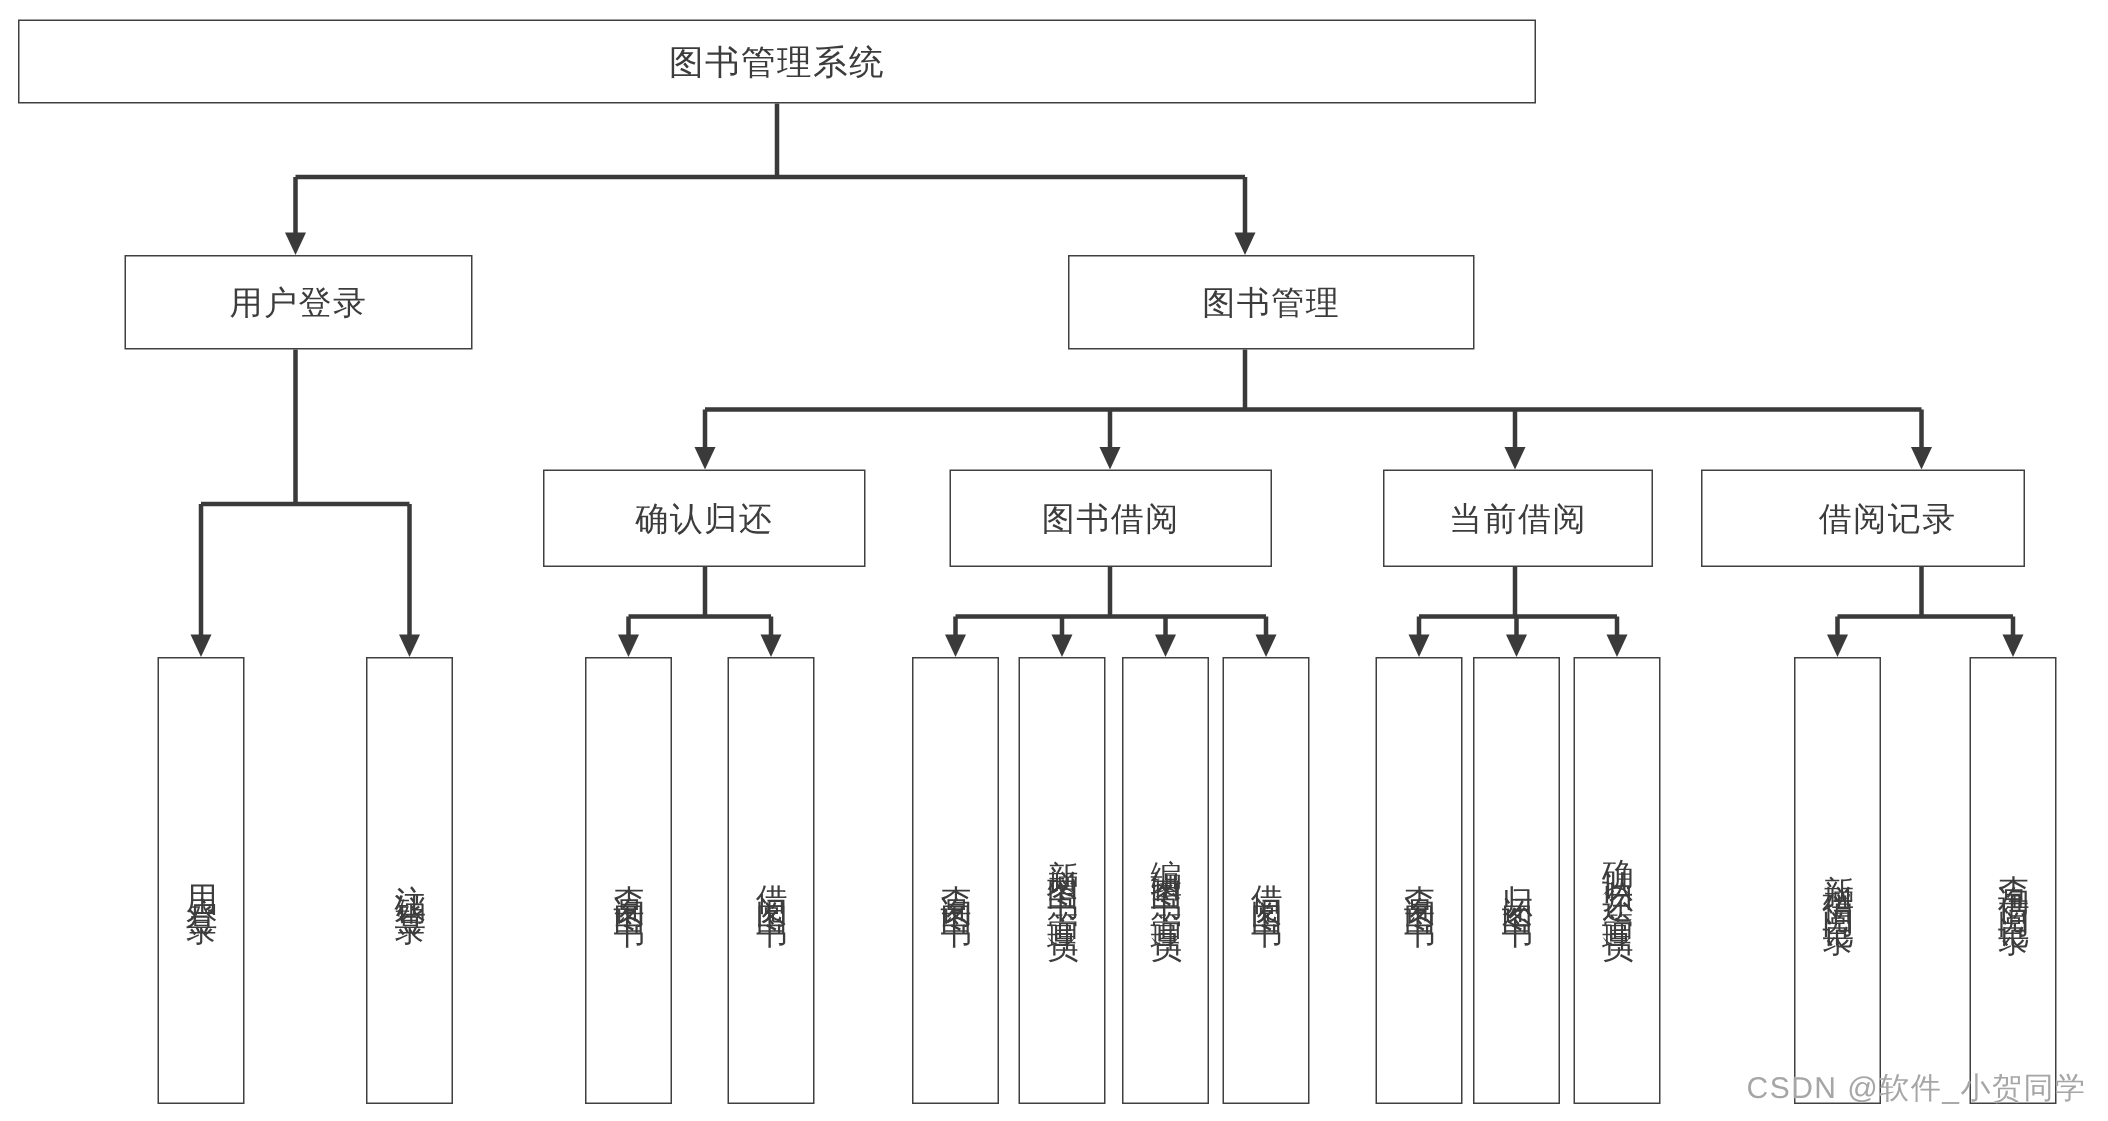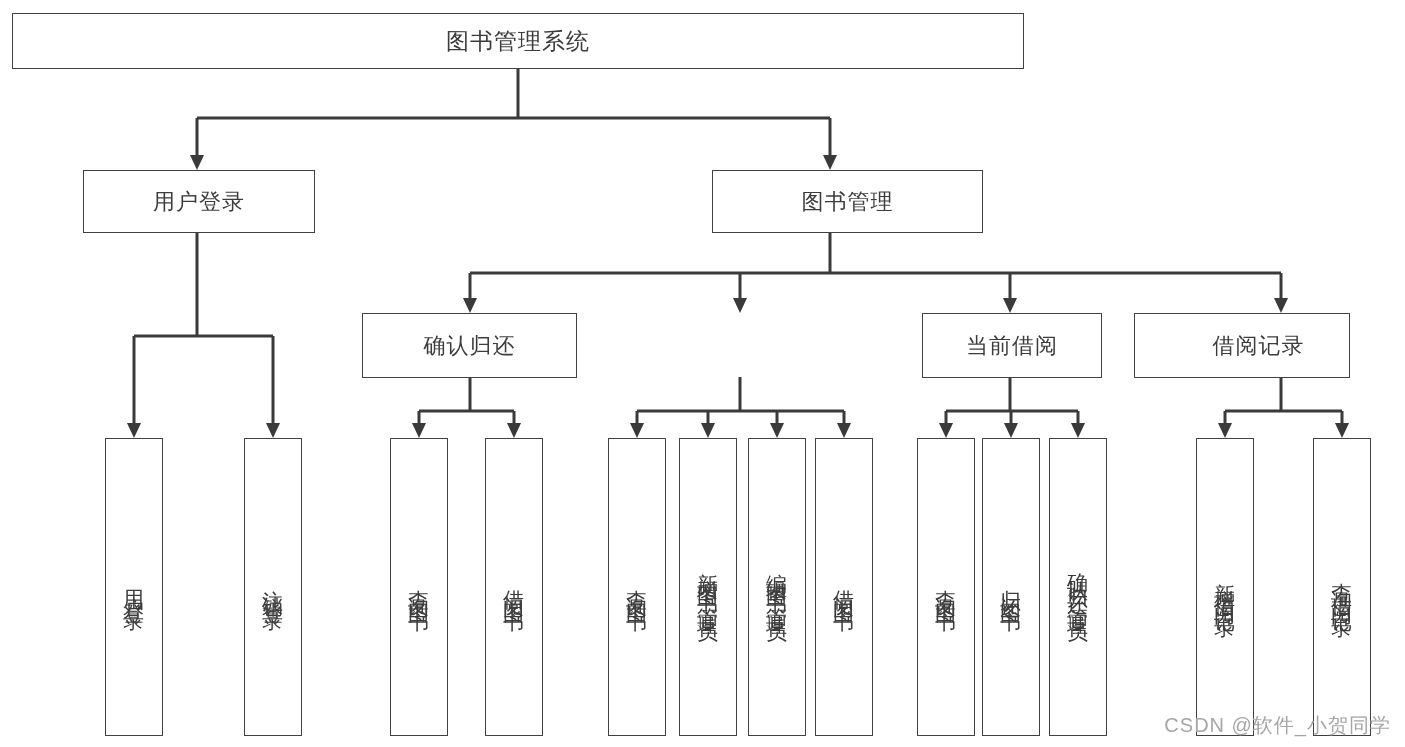--- a/index.html
+++ b/index.html
@@ -113,20 +113,23 @@
   <div class="box l2a">
     <span class="h-label">用户登录</span>
   </div>
   <div class="box l2b">
     <span class="h-label">图书管理</span>
   </div>
 
   <div class="box l3 l3a">
     <span class="h-label">确认归还</span>
   </div>
+  <div class="box l3 l3b">
+    <span class="h-label">图书借阅</span>
+  </div>
   <div class="box l3 l3c">
     <span class="h-label">当前借阅</span>
   </div>
   <div class="box l3 l3d">
     <span class="h-label">借阅记录</span>
   </div>
 
   <div class="box leaf" style="left:105px">
     <span class="v-label">用户登录</span>
   </div>

